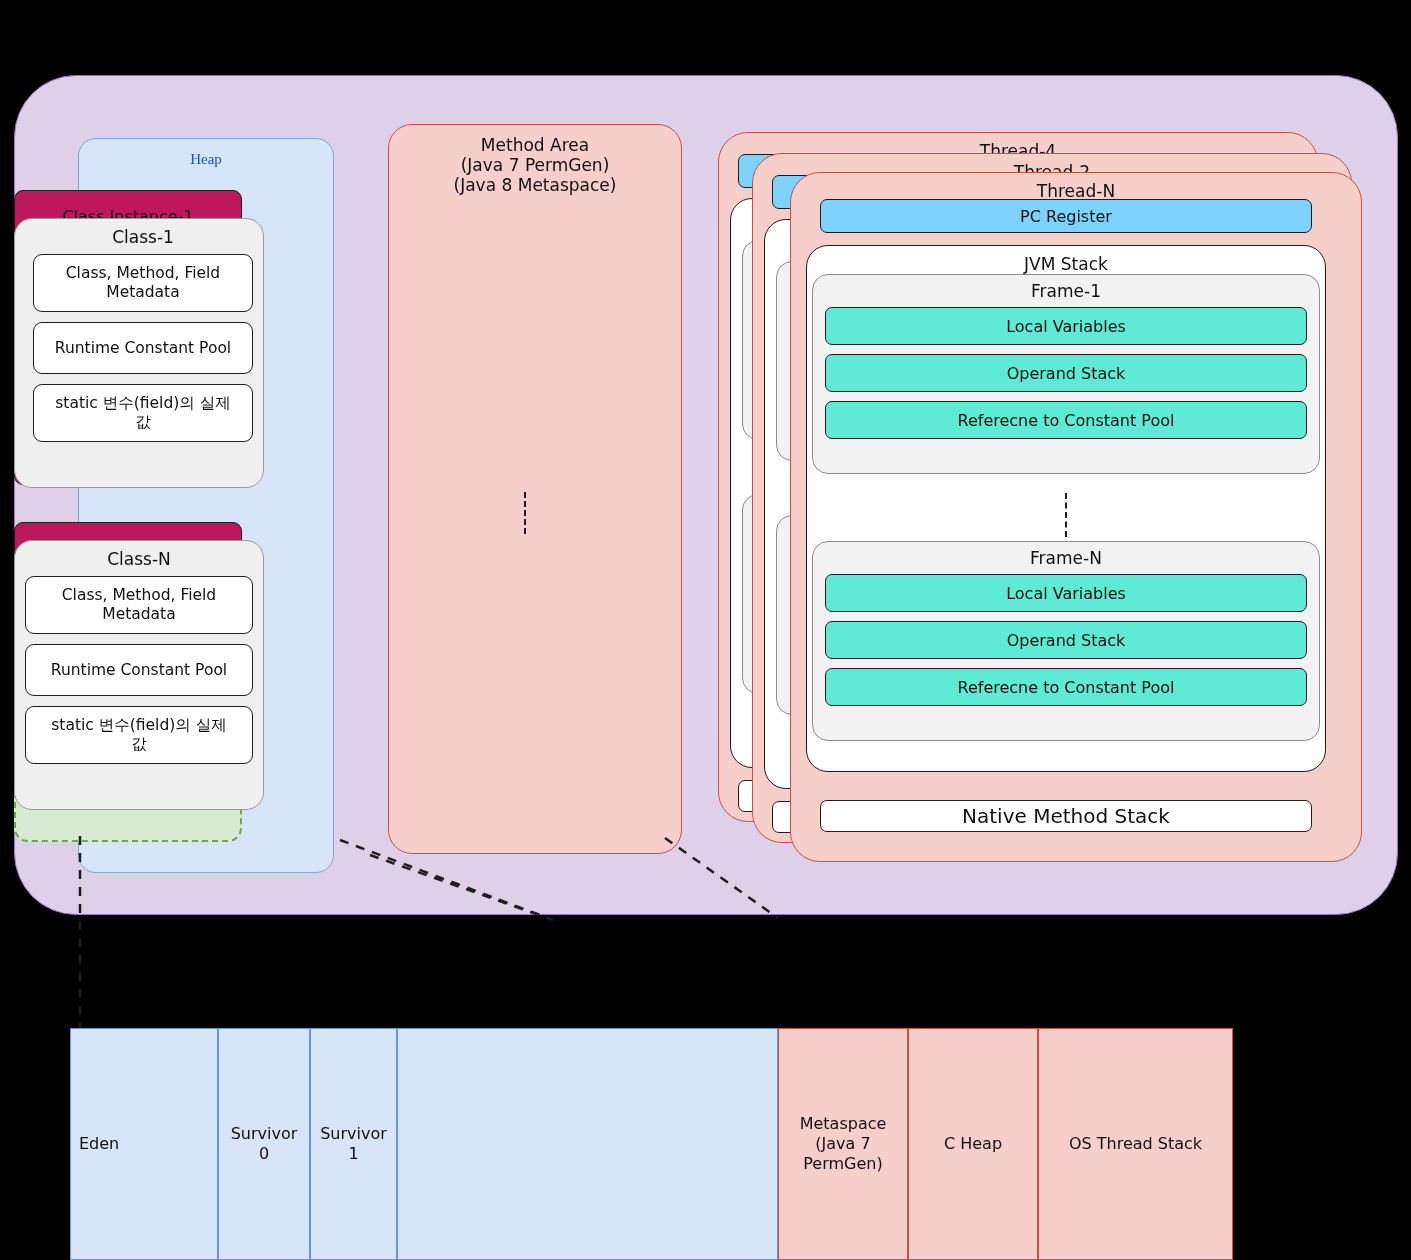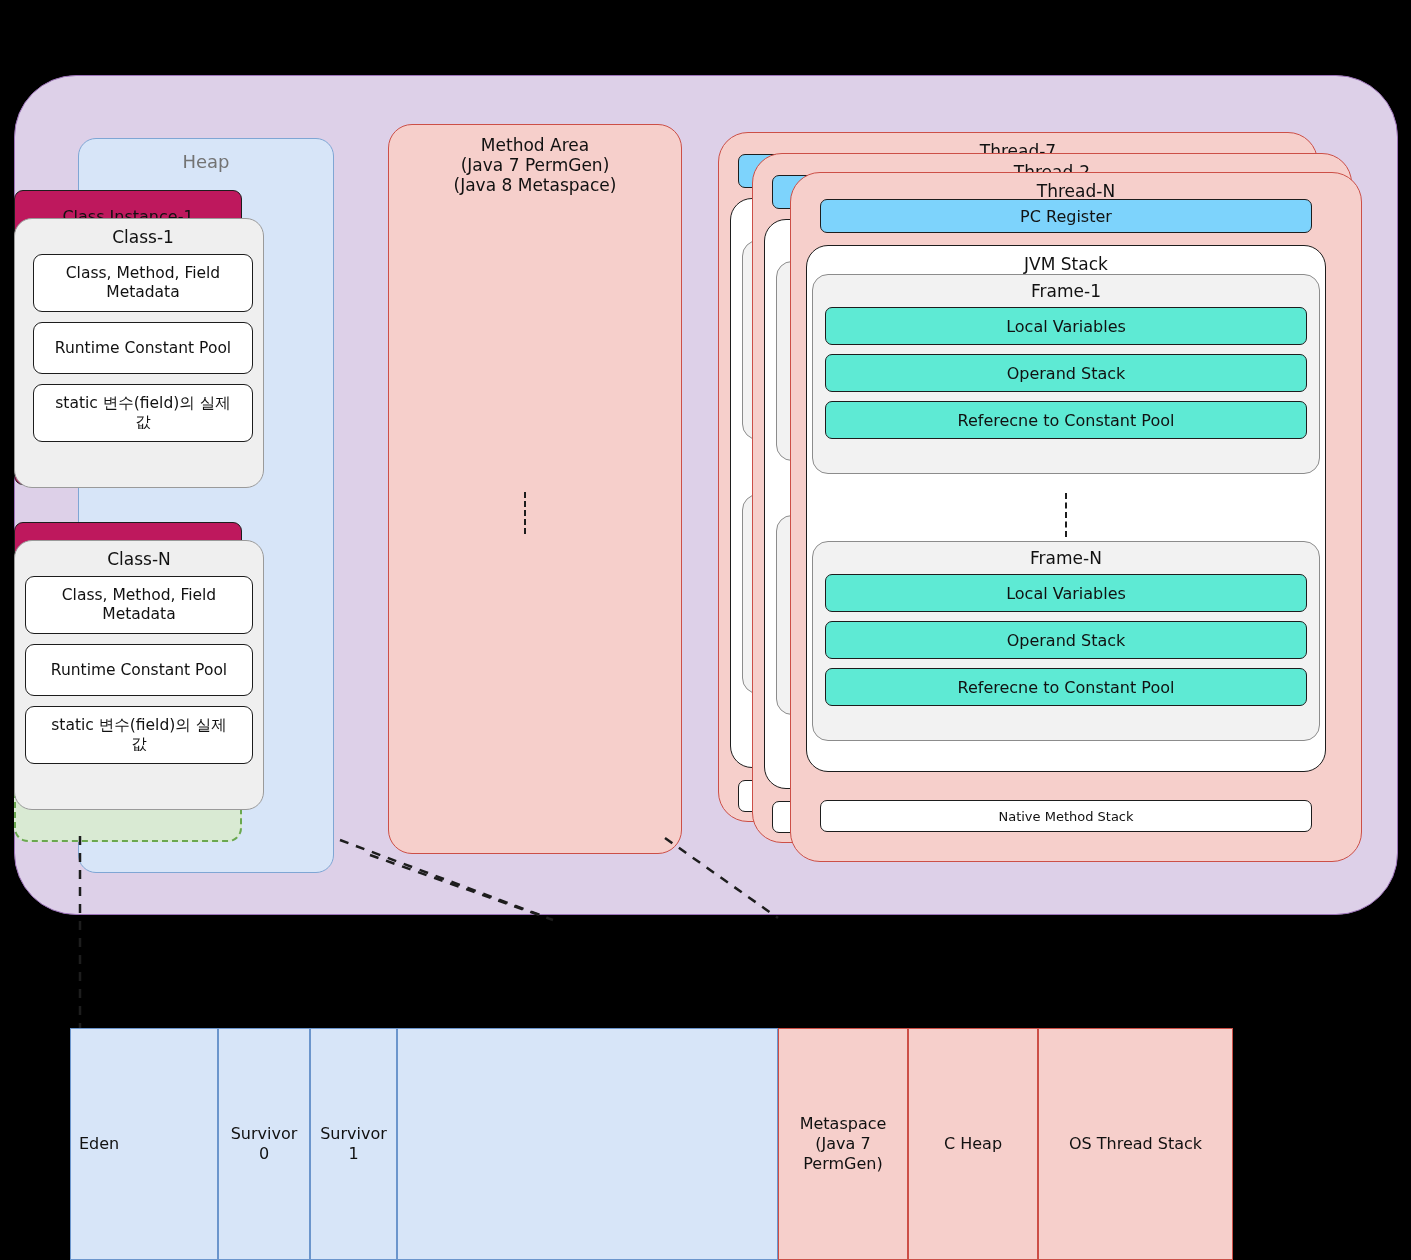--- a/index.html
+++ b/index.html
@@ -46,21 +46,21 @@
   
   .heap {
     left: 78px;
     top: 138px;
     width: 256px;
     height: 735px;
     background: #d7e5f8;
     border: 1.5px solid #7fa6d4;
     padding-top: 12px;
   }
-  .heap .region-title { font-size: 18px; color: #737373; }
+  .heap .region-title { font-size: 15px; color: #1d4ed8; font-family: Liberation Serif, serif; }
 
   .heap-box {
     position: absolute;
     left: 14px;
     width: 228px;
     background: #be185d;
     border: 1.5px solid #1d1d1d;
     border-radius: 9px;
     box-sizing: border-box;
     display: flex;
@@ -203,21 +203,21 @@
   }
   .native-stack {
     position: absolute;
     background: #ffffff;
     border: 1.5px solid #1d1d1d;
     border-radius: 7px;
     box-sizing: border-box;
     display: flex;
     align-items: center;
     justify-content: center;
-    font-size: 13px;
+    font-size: 20px;
     color: #111;
     text-align: right;
   }
 
   
   .vdash {
     position: absolute;
     border-left: 2.5px dashed #1d1d1d;
     width: 0;
   }
@@ -303,21 +303,21 @@
   <div class="class-card" style="top:540px;height:270px;">
     <div class="class-card-title">Class-N</div>
     <div class="class-row" style="height:58px;">Class, Method, Field
 Metadata</div>
     <div class="class-row" style="height:52px;">Runtime Constant Pool</div>
     <div class="class-row" style="height:58px;">static 변수(field)의 실제
 값</div>
   </div>
 
   <div class="thread-card" style="left:718px;top:132px;width:600px;height:690px;">
-    <div class="thread-title">Thread-7</div>
+    <div class="thread-title">Thread-4</div>
   </div>
   <div class="pc-register" style="left:738px;top:154px;width:560px;height:34px;">PC Register</div>
   <div class="jvm-stack" style="left:730px;top:198px;width:576px;height:570px;"></div>
   <div class="frame-card" style="left:742px;top:240px;width:552px;height:200px;"></div>
   <div class="frame-card" style="left:742px;top:494px;width:552px;height:200px;"></div>
   <div class="native-stack" style="left:738px;top:780px;width:560px;height:32px;"></div>
 
   <div class="thread-card" style="left:752px;top:153px;width:600px;height:690px;">
     <div class="thread-title">Thread-2</div>
   </div>

